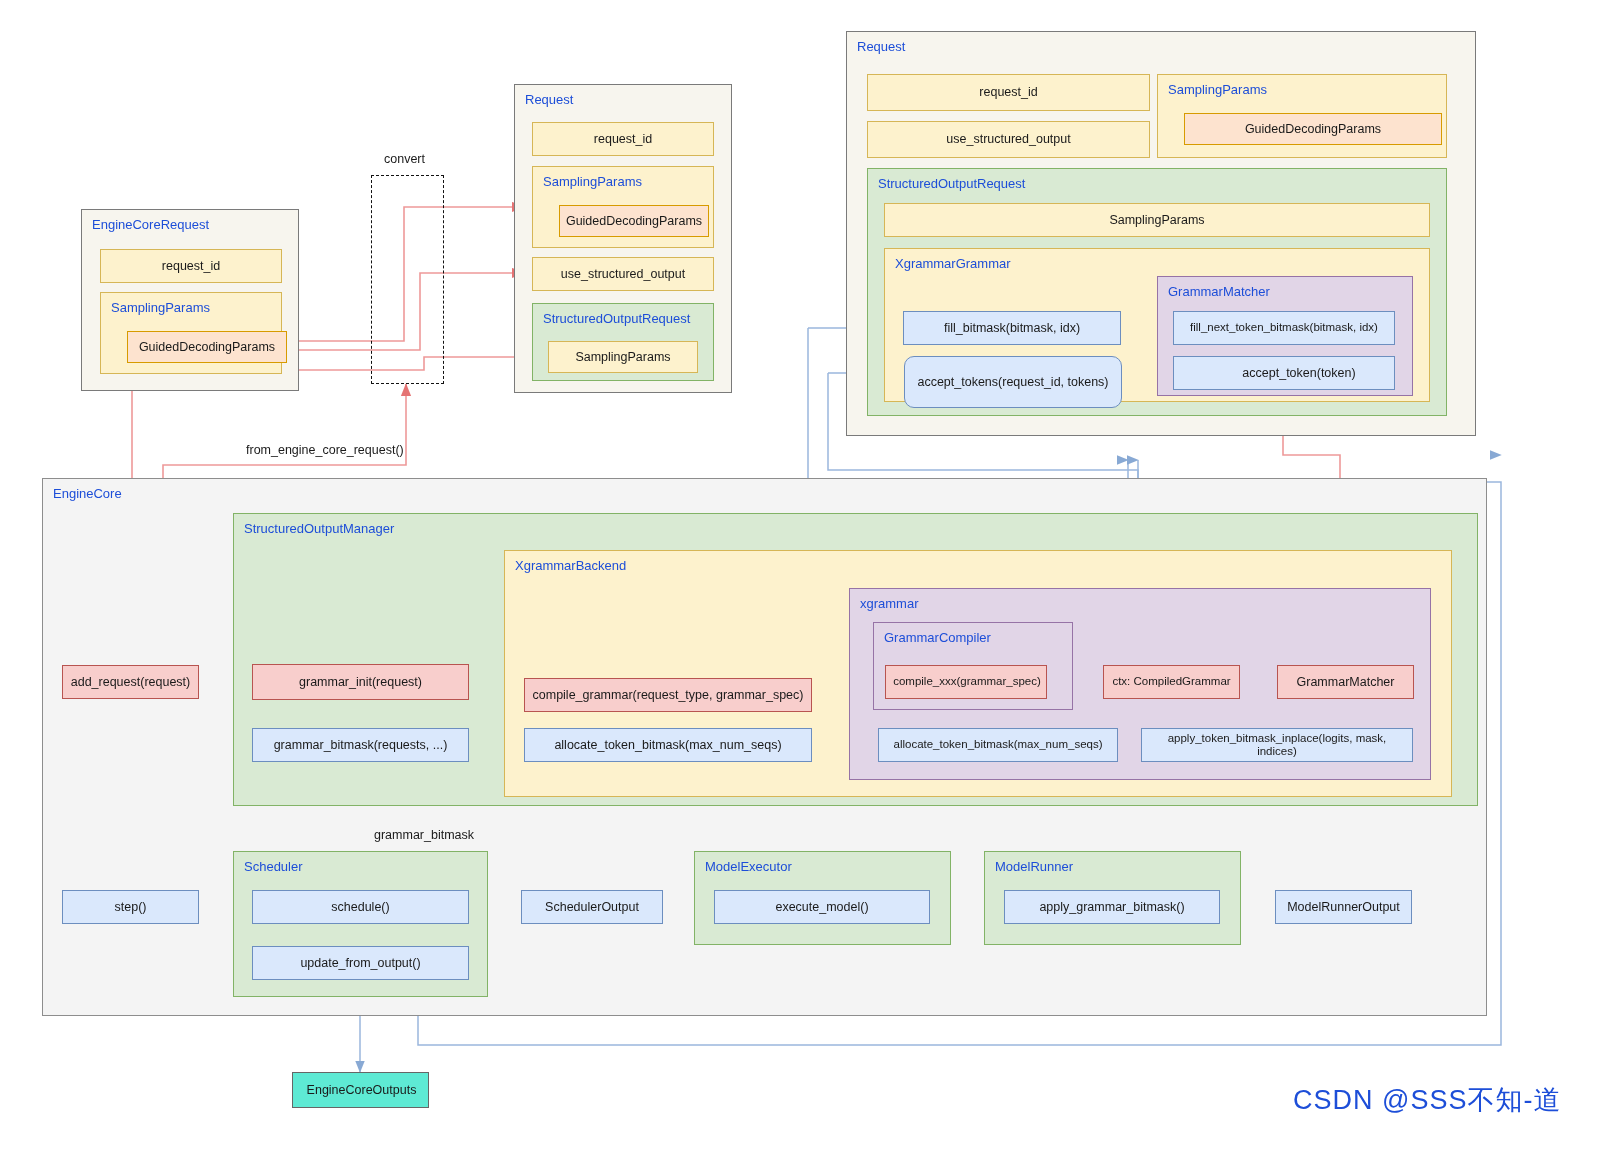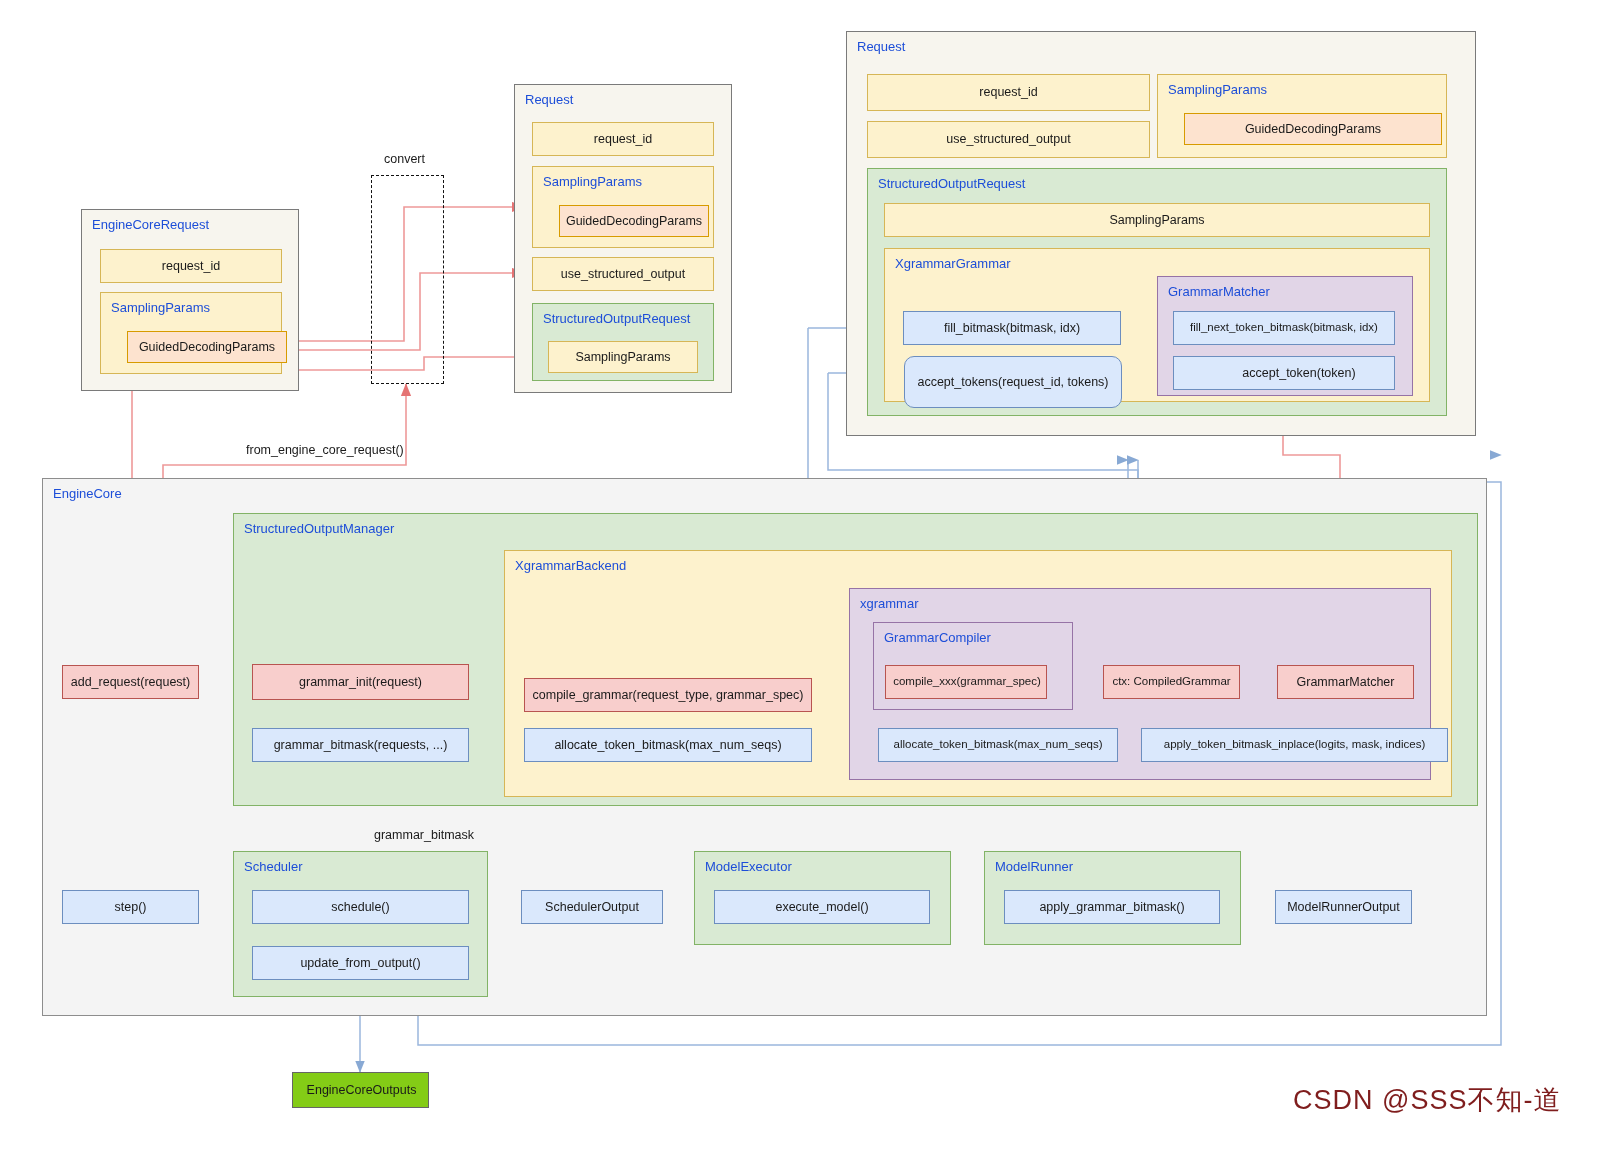--- a/index.html
+++ b/index.html
@@ -16,27 +16,27 @@
   .g-yellow{background:#fdf2cd;border:1.3px solid #d6b656;}
   .g-purple{background:#e1d5e7;border:1.3px solid #9673a6;}
   .g-dashed{background:transparent;border:1.6px dashed #111;}
 
   .node{position:absolute;box-sizing:border-box;display:flex;align-items:center;justify-content:center;
         font-size:12.5px;color:#1a1a1a;text-align:center;line-height:1.15;padding:0 6px;}
   .n-yellow{background:#fdf2cd;border:1.2px solid #d6b656;}
   .n-orange{background:#fde3cf;border:1.2px solid #d79b00;margin-left:11px;}
   .n-blue{background:#dae8fc;border:1.2px solid #6c8ebf;}
   .n-red{background:#f8cecc;border:1.2px solid #b85450;}
-  .n-cream{background:#84cc16;border:1.6px solid #666;padding-left:8px;}
+  .n-cream{background:#5eead4;border:1.6px solid #666;padding-left:8px;}
 
   .freelabel{position:absolute;font-size:12.5px;color:#1a1a1a;white-space:nowrap;}
 
   svg.wires{position:absolute;left:0;top:0;width:1623px;height:1166px;pointer-events:none;}
 
-  .watermark{position:absolute;font-size:27px;color:#7f1d1d;white-space:nowrap;letter-spacing:1px;}
+  .watermark{position:absolute;font-size:27px;color:#1d4ed8;white-space:nowrap;letter-spacing:1px;}
 </style>
 </head>
 <body>
 
 <div id="canvas">
 
   <svg class="wires" viewBox="0 0 1623 1166">
     <defs>
       <marker id="ar-red" markerWidth="9" markerHeight="9" refX="7.5" refY="3.2" orient="auto">
         <path d="M0,0 L8,3.2 L0,6.4 z" fill="#e57373"></path>
@@ -201,21 +201,21 @@
   <div class="node n-red" style="left:252px;top:664px;width:217px;height:36px;">grammar_init(request)</div>
   <div class="node n-blue" style="left:252px;top:728px;width:217px;height:34px;">grammar_bitmask(requests, ...)</div>
 
   <div class="node n-red" style="left:524px;top:665px;width:288px;height:34px;margin-top:13px;">compile_grammar(request_type, grammar_spec)</div>
   <div class="node n-blue" style="left:524px;top:728px;width:288px;height:34px;">allocate_token_bitmask(max_num_seqs)</div>
 
   <div class="node n-red" style="left:885px;top:665px;width:162px;height:34px;font-size:11.5px;padding-left:8px;">compile_xxx(grammar_spec)</div>
   <div class="node n-red" style="left:1103px;top:665px;width:137px;height:34px;font-size:11.5px;">ctx: CompiledGrammar</div>
   <div class="node n-red" style="left:1277px;top:665px;width:137px;height:34px;">GrammarMatcher</div>
   <div class="node n-blue" style="left:878px;top:728px;width:240px;height:34px;font-size:11.5px;">allocate_token_bitmask(max_num_seqs)</div>
-  <div class="node n-blue" style="left:1141px;top:728px;width:307px;height:34px;font-size:11.5px;">apply_token_bitmask_inplace(logits, mask, indices)</div>
+  <div class="node n-blue" style="left:1141px;top:728px;width:272px;height:34px;font-size:11.5px;">apply_token_bitmask_inplace(logits, mask, indices)</div>
 
   <div class="freelabel" style="left:374px;top:828px;">grammar_bitmask</div>
 
   <div class="grp g-green" style="left:233px;top:851px;width:255px;height:146px;">
     <div class="glabel">Scheduler</div>
   </div>
   <div class="node n-blue" style="left:252px;top:890px;width:217px;height:34px;">schedule()</div>
   <div class="node n-blue" style="left:252px;top:946px;width:217px;height:34px;">update_from_output()</div>
 
   <div class="node n-blue" style="left:62px;top:890px;width:137px;height:34px;">step()</div>

